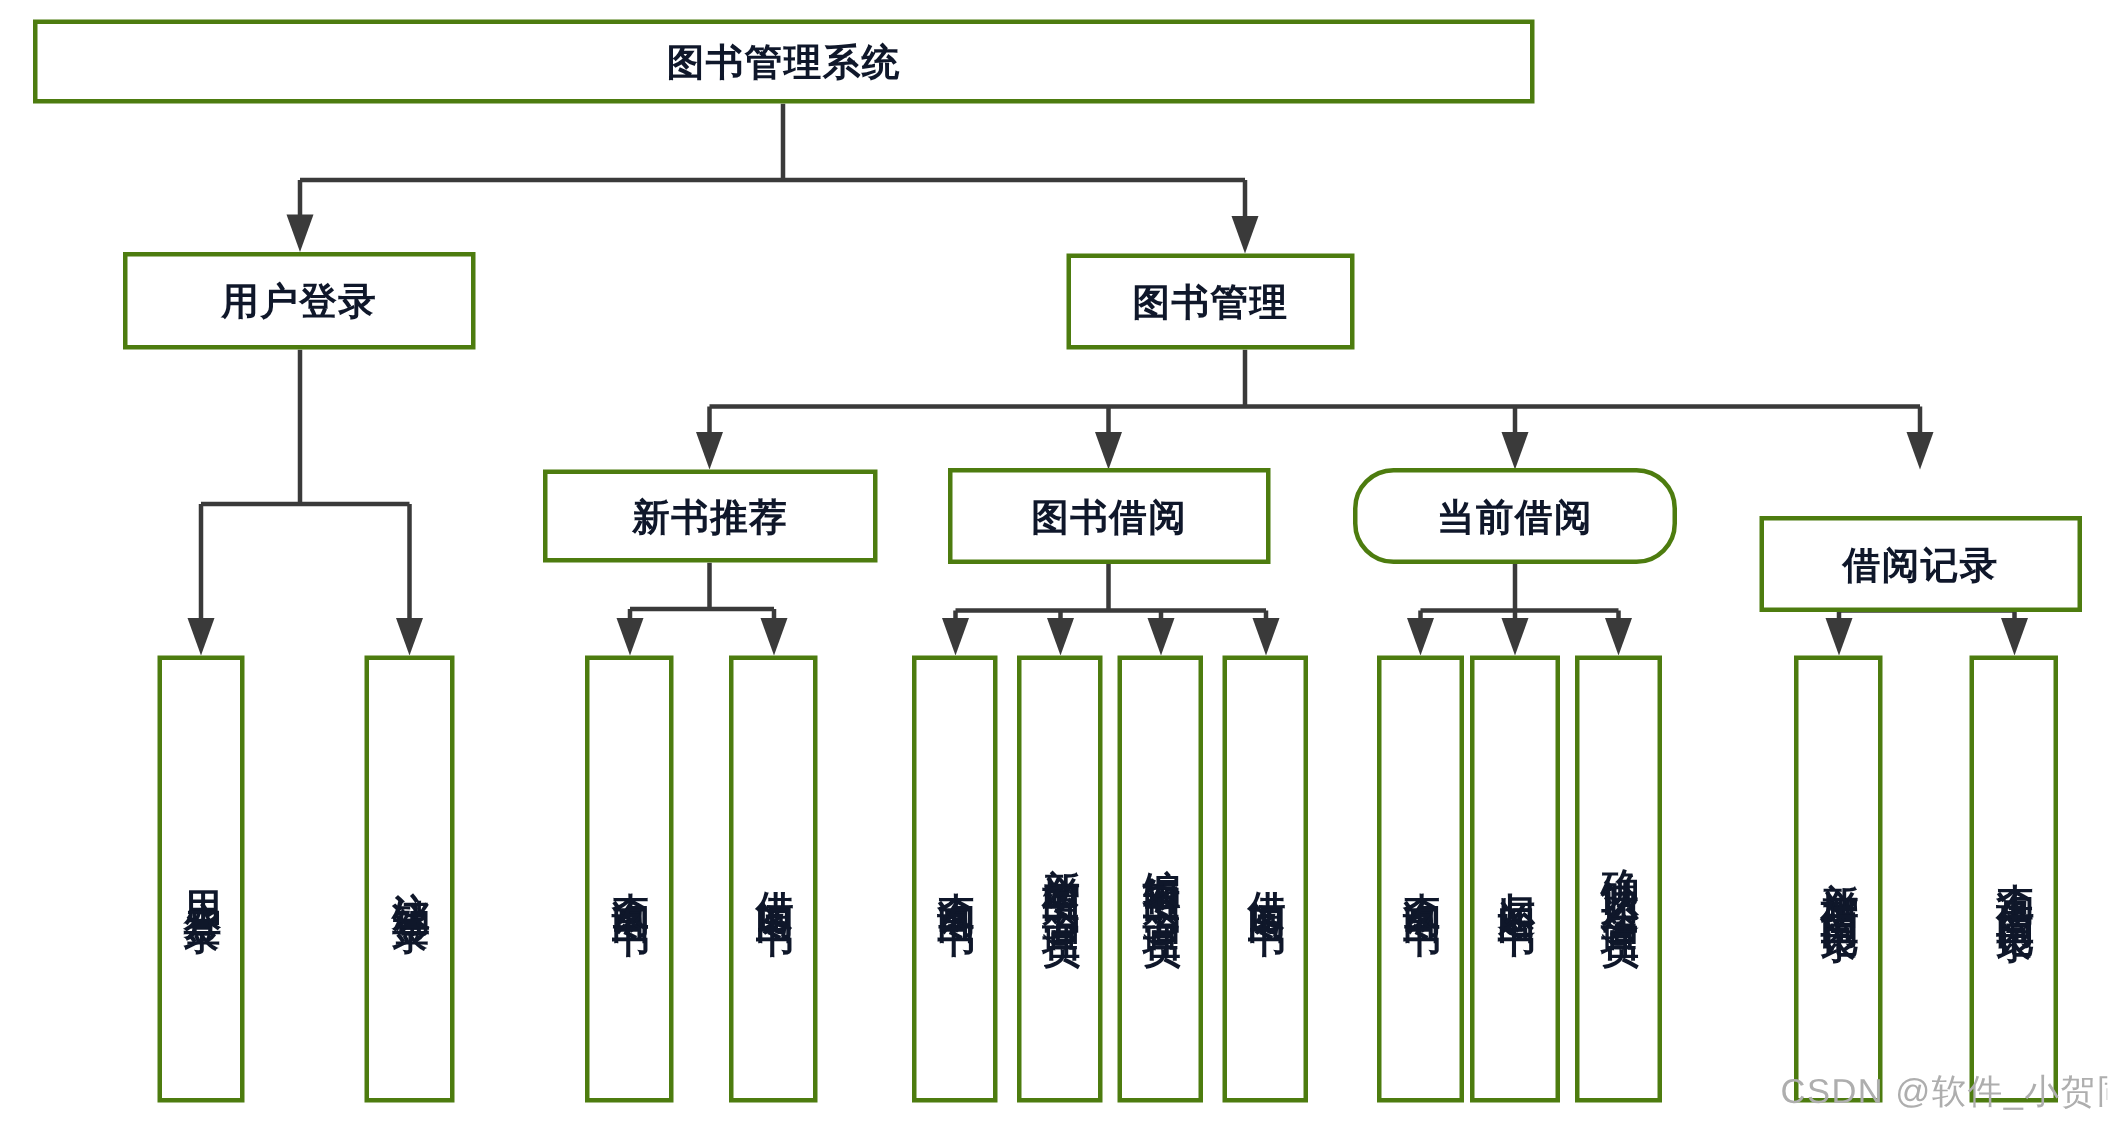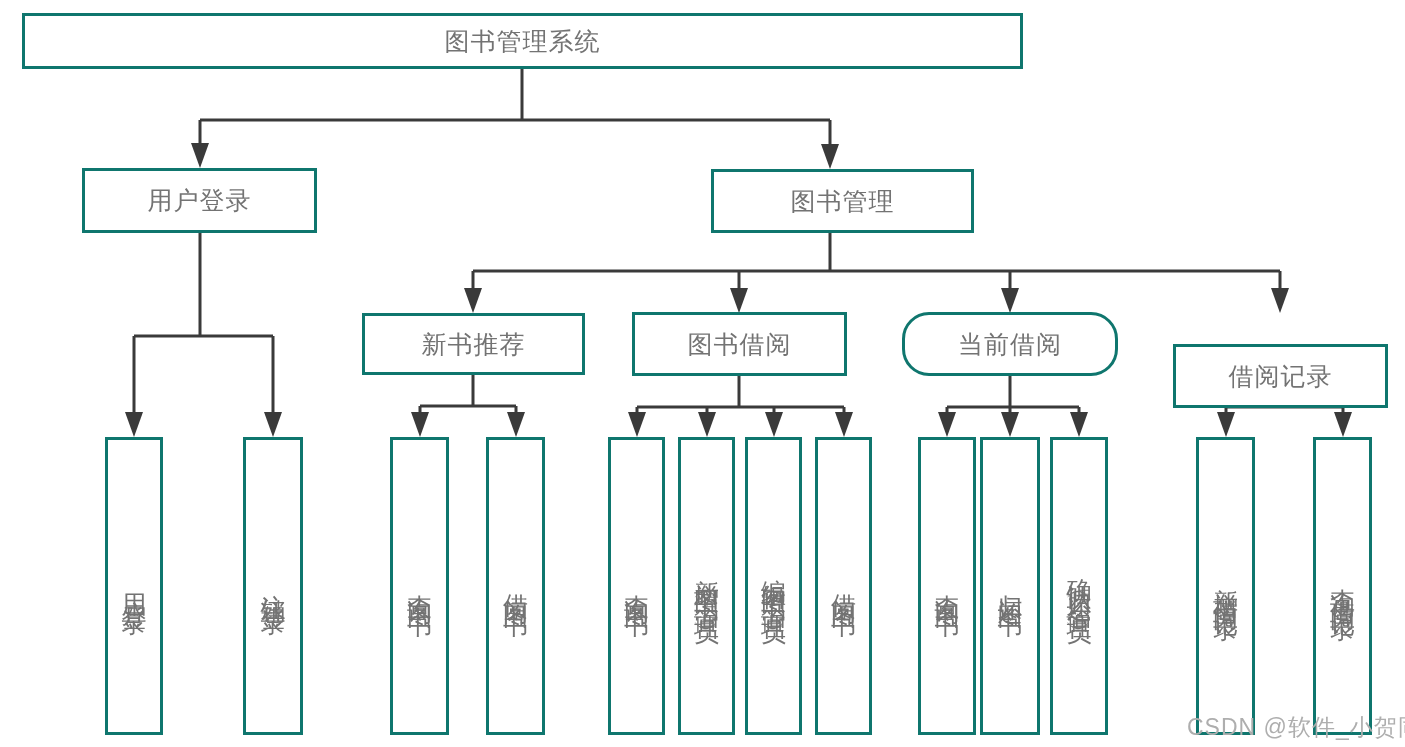--- a/index.html
+++ b/index.html
@@ -8,40 +8,41 @@
     width: 1405px;
     height: 747px;
     background: #ffffff;
     font-family: "Liberation Sans", sans-serif;
     overflow: hidden;
   }
   #wires { position: absolute; left: 0; top: 0; z-index: 0; }
   .node {
     position: absolute;
     box-sizing: border-box;
-    border: 3px solid #0f766e;
+    border: 3px solid #4d7c0f;
     background: #ffffff;
-    color: #737373;
+    color: #0f172a;
     display: flex;
     align-items: center;
     justify-content: center;
     z-index: 1;
+    font-weight: bold;
   }
   .node.h { font-size: 25px; letter-spacing: 1px; white-space: nowrap; }
   .node.leaf {
     top: 437px;
     height: 298px;
     font-size: 25px;
     writing-mode: vertical-rl;
     letter-spacing: 6px;
     line-height: 1;
   }
   .root  { left: 22px;   top: 13px;  width: 1001px; height: 56px; }
   .b-user{ left: 82px;   top: 168px; width: 235px;  height: 65px; }
-  .b-book{ left: 711px;  top: 169px; width: 263px;  height: 64px; }
+  .b-book{ left: 711px;  top: 169px; width: 192px;  height: 64px; }
   .m-new { left: 362px;  top: 313px; width: 223px;  height: 62px; }
   .m-bor { left: 632px;  top: 312px; width: 215px;  height: 64px; }
   .m-cur { left: 902px;  top: 312px; width: 216px;  height: 64px; border-radius: 27px; }
   .m-rec { left: 1173px; top: 312px; width: 215px;  height: 64px; margin-top: 32px; }
   .l1  { left: 105px;  width: 58px; }
   .l2  { left: 243px;  width: 60px; }
   .l3  { left: 390px;  width: 59px; }
   .l4  { left: 486px;  width: 59px; }
   .l5  { left: 608px;  width: 57px; }
   .l6  { left: 678px;  width: 57px; }

